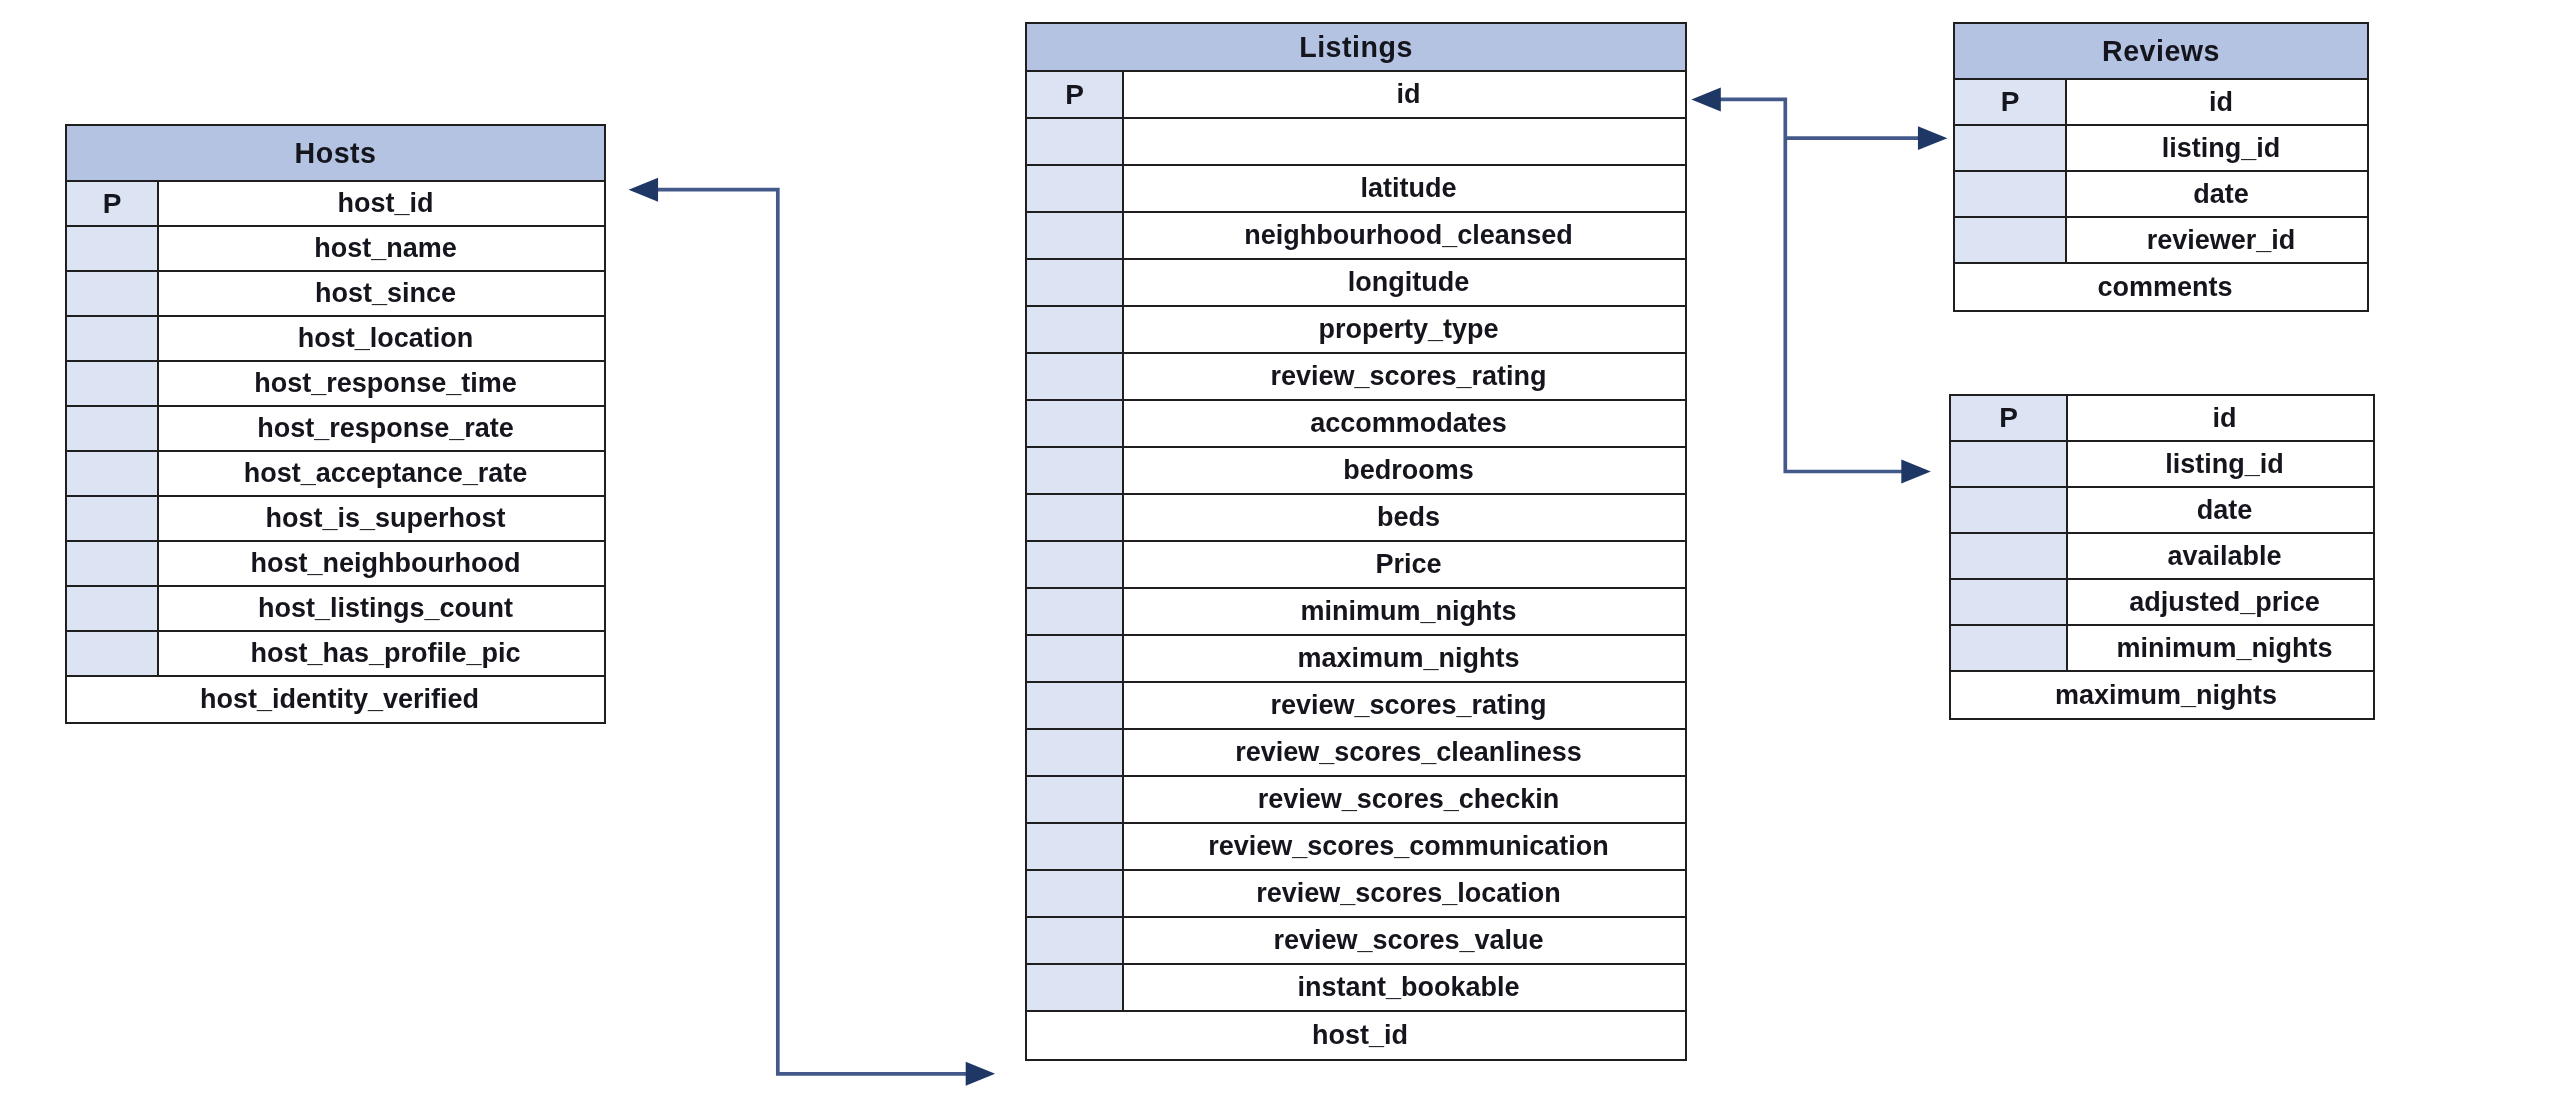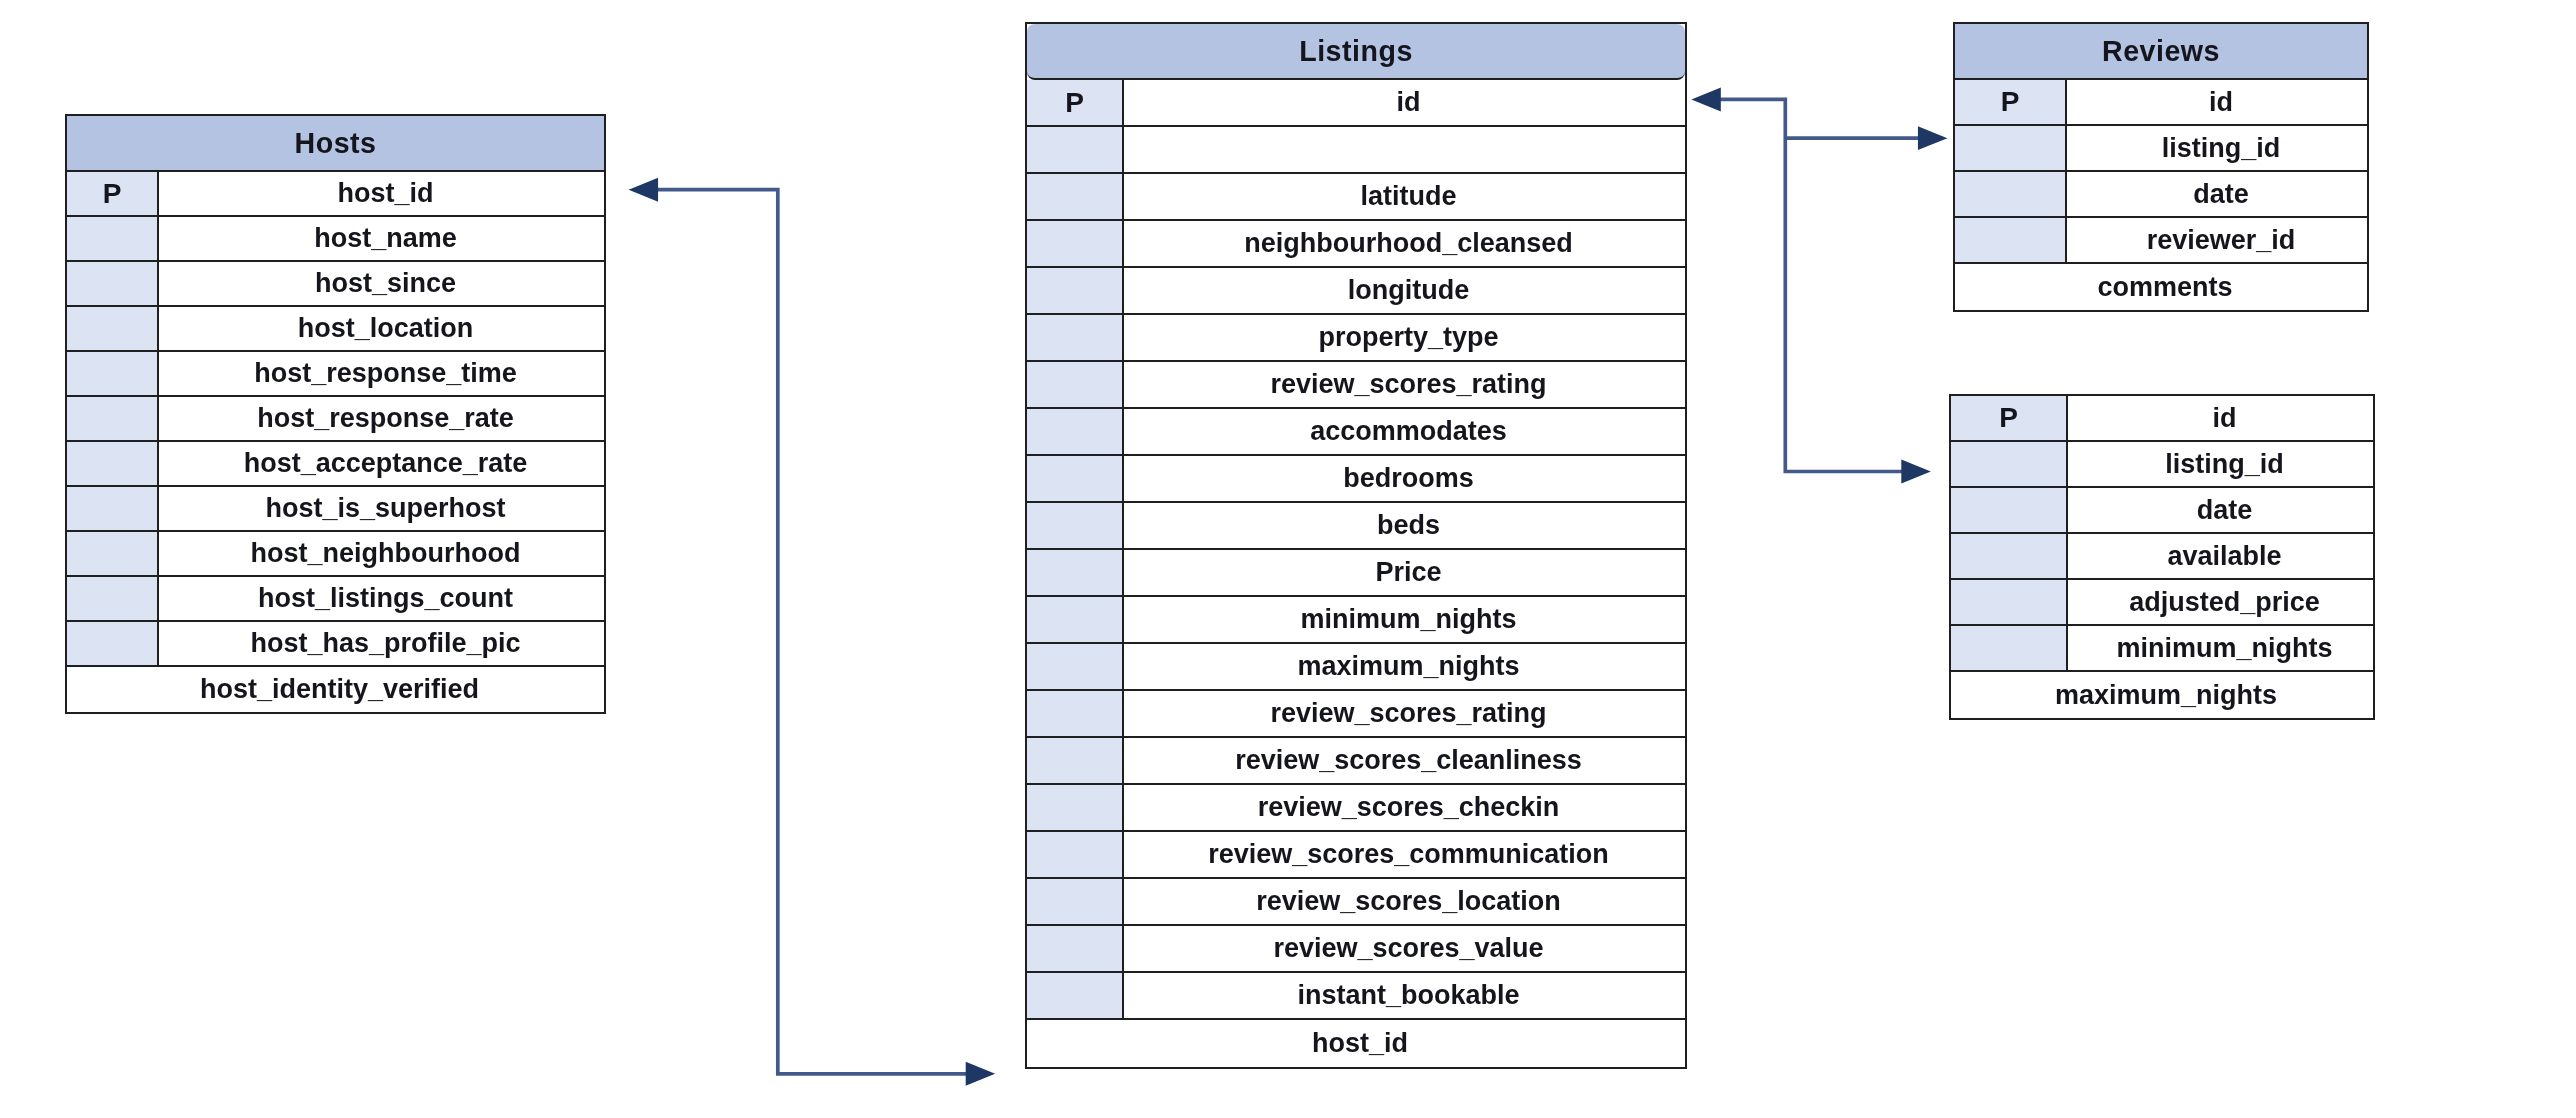--- a/index.html
+++ b/index.html
@@ -54,25 +54,25 @@
   }
   .key-cell{
     background:var(--key-cell-bg);
     border-right:2.8px solid var(--border);
     font-size:28px;
     flex:0 0 auto;
   }
   .field-cell{flex:1 1 auto;padding-left:8px;}
 
   
-  #table-hosts       {left:65px;  top:114px; width:541px;}
+  #table-hosts       {left:65px;  top:124px; width:541px;}
   #table-hosts        .t-row{height:45px;}
   #table-hosts        .key-cell{width:92px;}
   #table-listings    {left:1025px;top:22px;  width:662px;}
-  #table-listings     .t-header{height:56px;border-radius:8px;}
+  #table-listings     .t-header{height:48px;}
   #table-listings     .t-row{height:47px;}
   #table-listings     .key-cell{width:97px;}
   #table-reviews     {left:1953px;top:22px;  width:416px;}
   #table-reviews      .t-row{height:46px;}
   #table-reviews      .key-cell{width:112px;}
   #table-availability{left:1949px;top:394px; width:426px;}
   #table-availability .t-row{height:46px;}
   #table-availability .key-cell{width:117px;}
 </style>
 </head>

